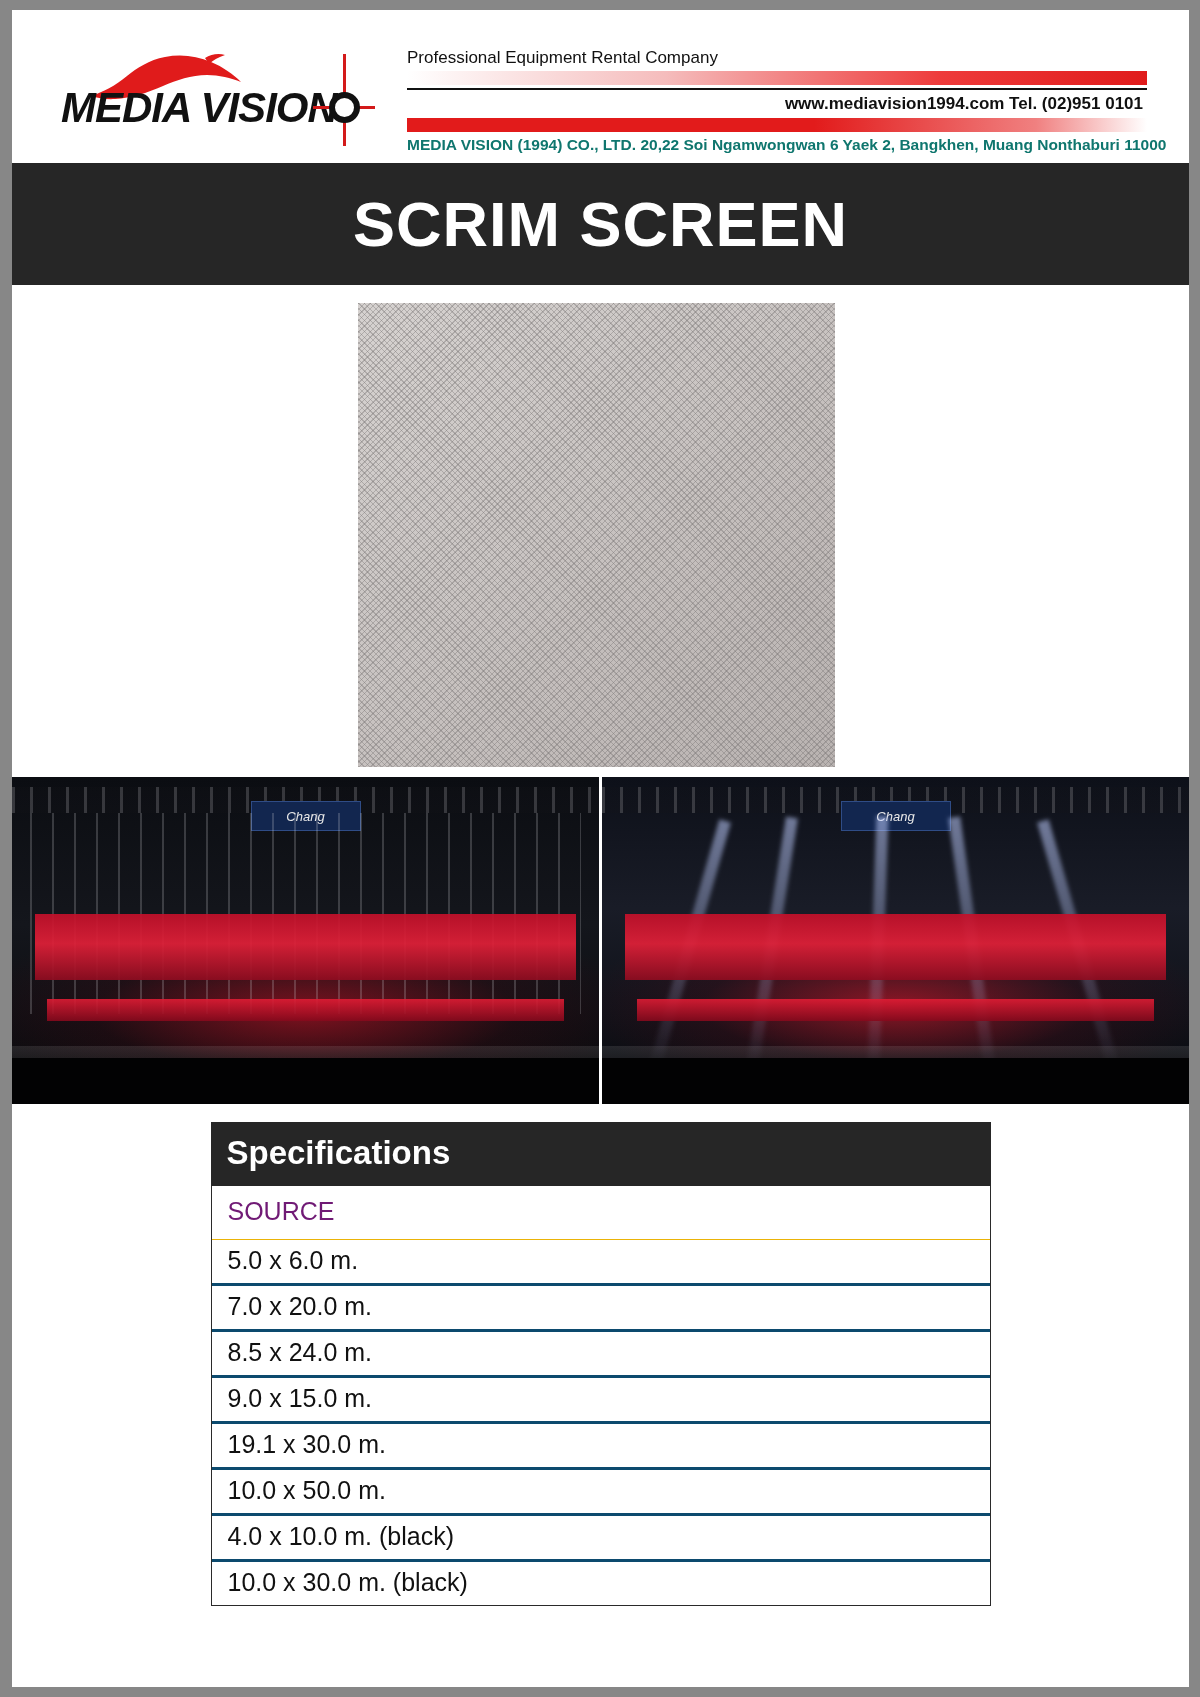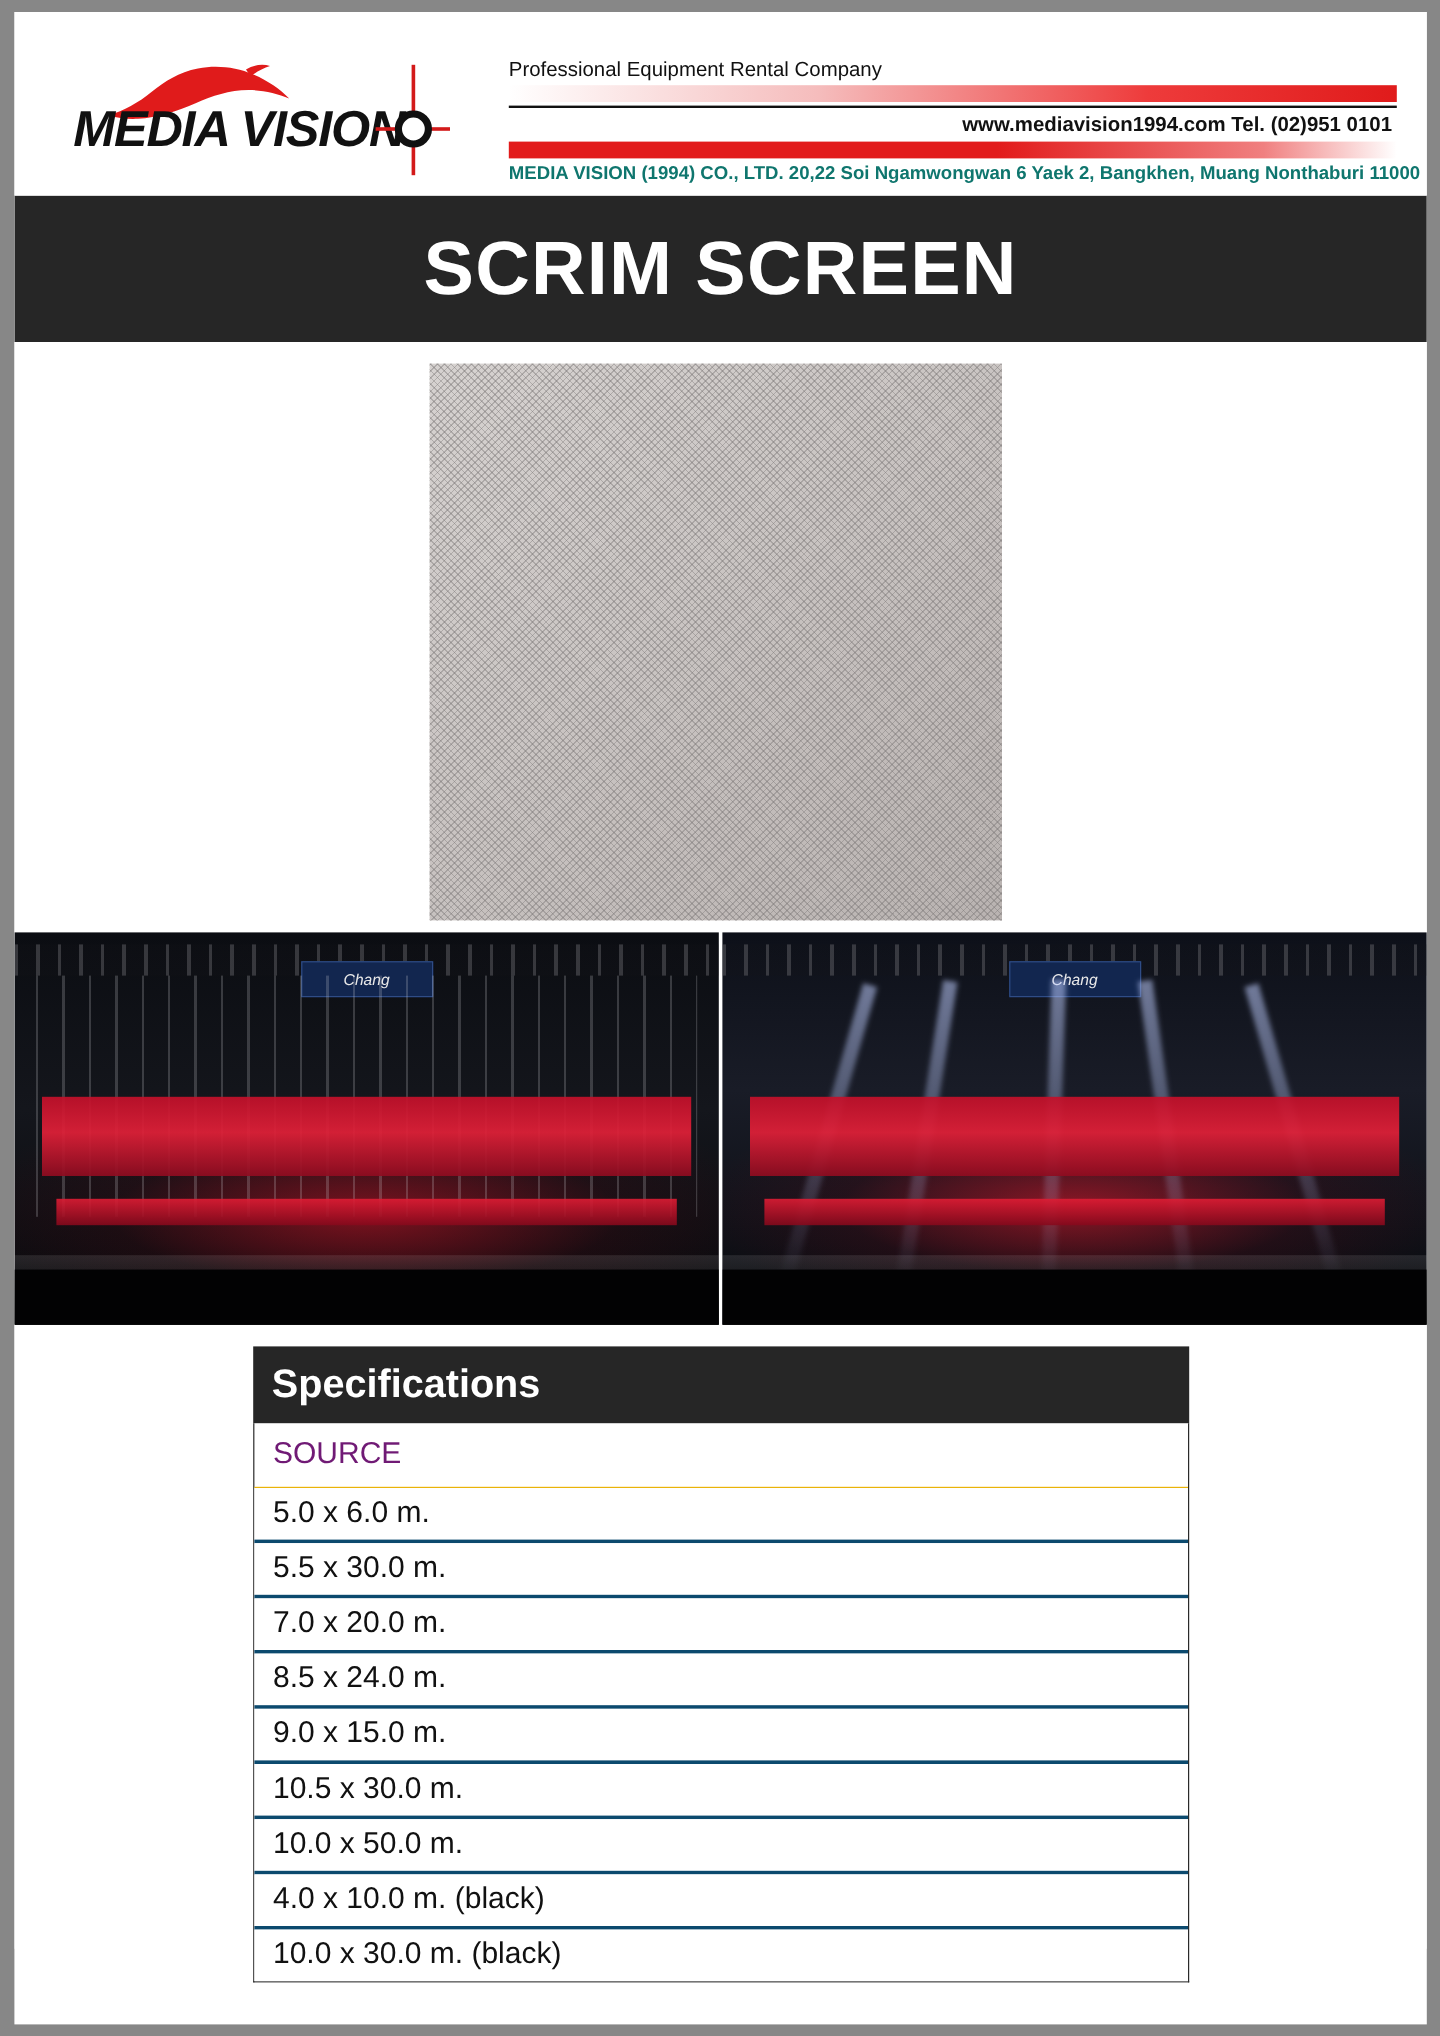--- a/index.html
+++ b/index.html
@@ -80,21 +80,21 @@
     top: 38px;
     width: 31px;
     height: 31px;
     border: 6px solid #111;
     border-radius: 50%;
     background: #fff;
   }
 
   .hdr-right {
     position: absolute;
-    left: 412px;
+    left: 395px;
     top: 38px;
     width: 740px;
   }
   .hdr-tagline {
     font-size: 17px;
     color: #111;
     font-family: "Liberation Sans", sans-serif;
     margin-bottom: 3px;
   }
   .grad-bar {
@@ -354,25 +354,24 @@
     </div>
 
   </div>
 
   <div class="specs-zone">
     <div class="specs">
       <div class="specs-head">Specifications</div>
       <div class="specs-body">
         <div class="spec-source">SOURCE</div>
         <div class="spec-row">5.0 x 6.0 m.</div>
-        <div class="spec-row">5.5 x 30.0 m.</div>
         <div class="spec-row">7.0 x 20.0 m.</div>
         <div class="spec-row">8.5 x 24.0 m.</div>
         <div class="spec-row">9.0 x 15.0 m.</div>
-        <div class="spec-row">10.5 x 30.0 m.</div>
+        <div class="spec-row">19.1 x 30.0 m.</div>
         <div class="spec-row">10.0 x 50.0 m.</div>
         <div class="spec-row">4.0 x 10.0 m. (black)</div>
         <div class="spec-row">10.0 x 30.0 m. (black)</div>
       </div>
     </div>
   </div>
 
 </div>
 
 </body></html>

